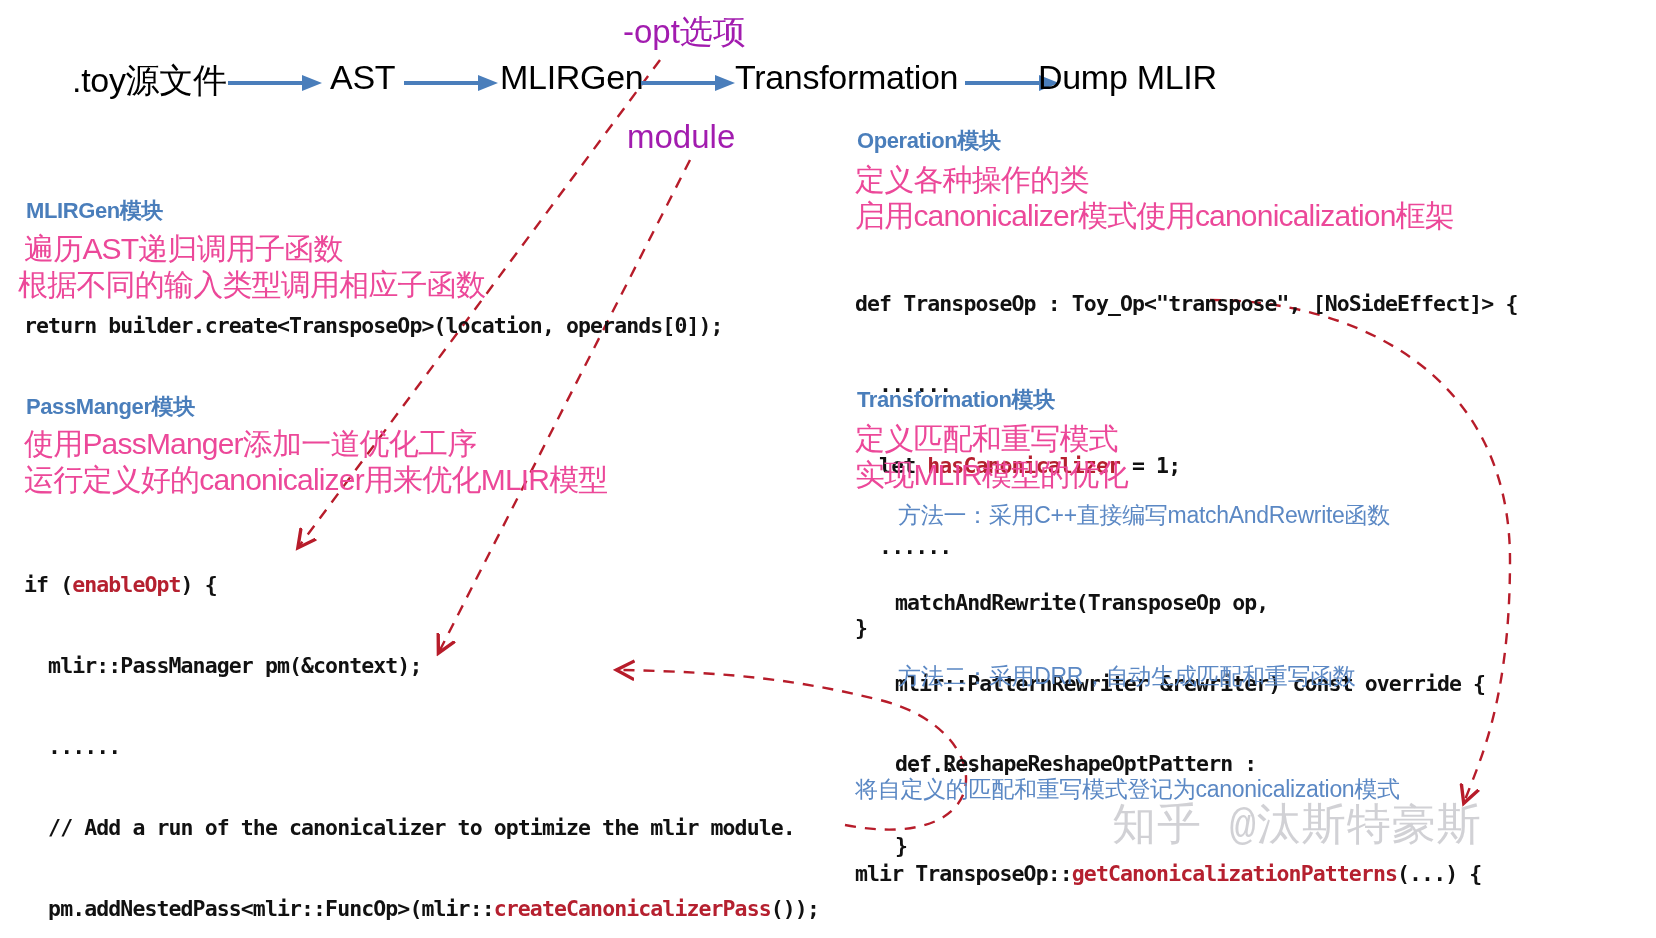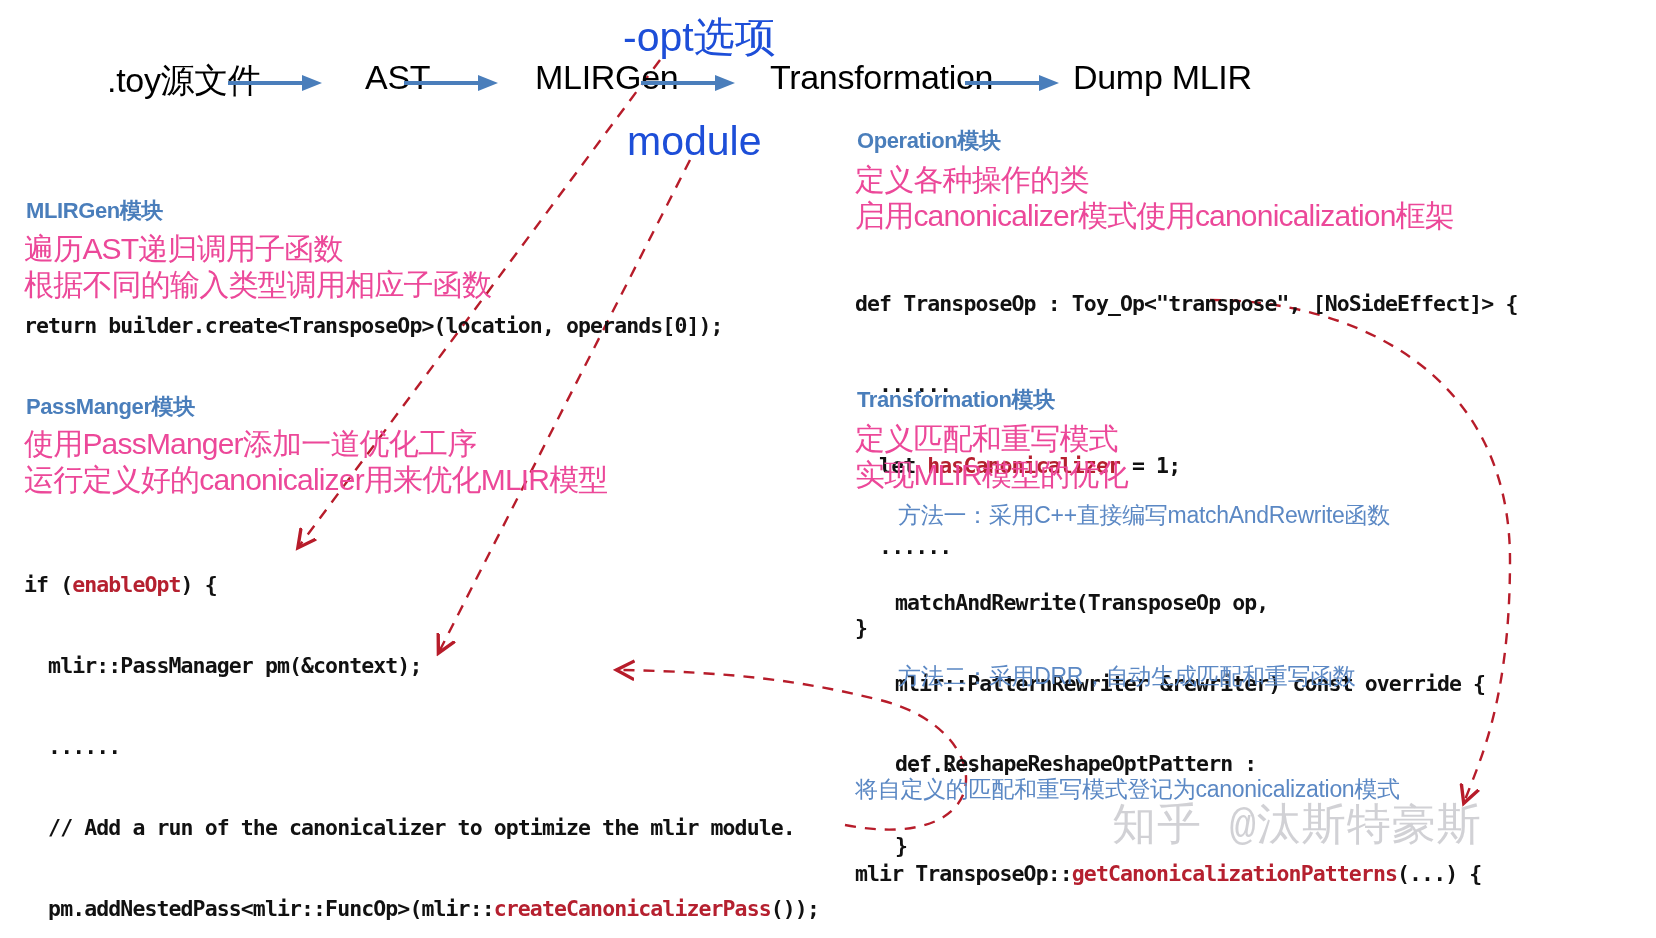--- a/index.html
+++ b/index.html
@@ -27,26 +27,25 @@
   }
 
   
   .abs { position: absolute; white-space: pre; }
 
   .flow-node {
     font-size: 34px;
     color: #000000;
     font-family: "Liberation Sans", sans-serif;
     letter-spacing: -0.3px;
-    margin-left: 35px;
   }
 
   .red-label {
-    color: #1d4ed8;
-    font-size: 41px;
+    color: #a21caf;
+    font-size: 33px;
     font-family: "Liberation Sans", sans-serif;
   }
 
   .mod-title {
     font-size: 22px;
     font-weight: bold;
     color: #4a7ebb;
     font-family: "Liberation Sans", sans-serif;
     letter-spacing: -0.4px;
   }
@@ -139,21 +138,21 @@
   </svg>
 
   <div class="abs flow-node" style="left:1038px; top:58px;">Dump MLIR</div>
 
   <div class="abs red-label" style="left:623px; top:10px;">-opt选项</div>
 
   <div class="abs red-label" style="left:627px; top:118px;text-align:center;">module</div>
 
   <div class="abs mod-title" style="left:26px; top:196px;">MLIRGen模块</div>
   <div class="abs mod-line" style="left:24px; top:229px;">遍历AST递归调用子函数</div>
-  <div class="abs mod-line" style="left:24px; top:265px;">根据不同的输入类型调用相应子函数</div>
+  <div class="abs mod-line" style="left:18px; top:265px;">根据不同的输入类型调用相应子函数</div>
   <div class="abs code" style="left:24px; top:312px;">return builder.create&lt;TransposeOp&gt;(location, operands[0]);</div>
 
   <div class="abs mod-title" style="left:26px; top:392px;">PassManger模块</div>
   <div class="abs mod-line" style="left:24px; top:460px;">运行定义好的canonicalizer用来优化MLIR模型</div>
   <div class="abs mod-line" style="left:24px; top:424px;">使用PassManger添加一道优化工序</div>
 
   <div class="abs code" style="left:24px; top:517px;">
     <div><span>if (</span><span class="kw">enableOpt</span><span>) {</span></div>
     <div>  mlir::PassManager pm(&amp;context);</div>
     <div>  ......</div>

